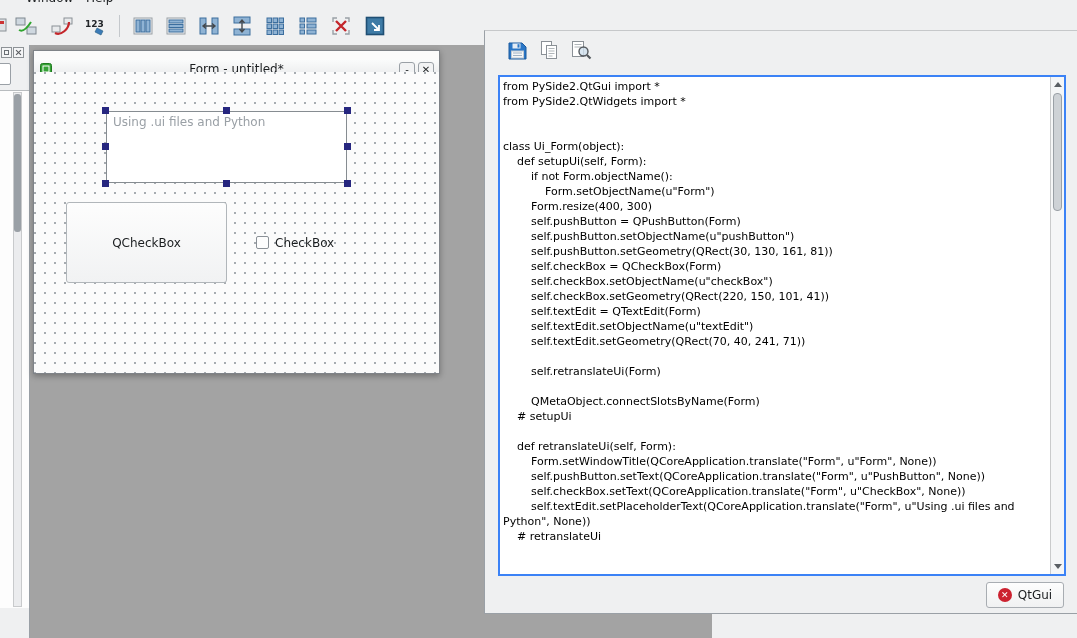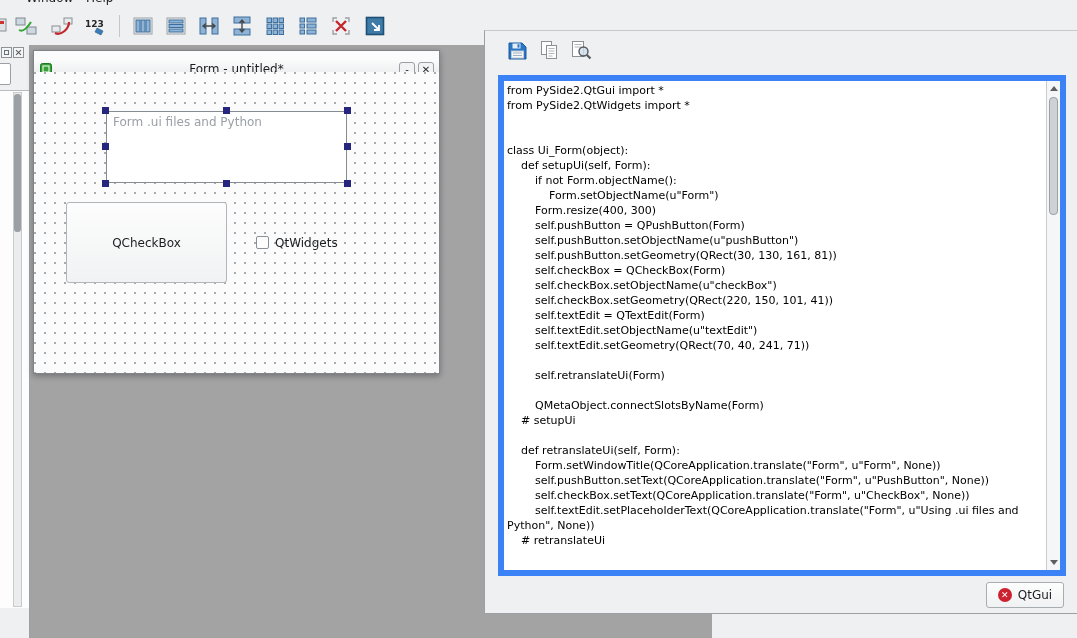--- a/index.html
+++ b/index.html
@@ -33,21 +33,21 @@
 
   .texteditw { position:absolute; left:72px; top:39px; width:241px; height:72px; background:#fff; border:1px solid #868c91; }
   .texteditw .ph { padding:3px 6px; color:#9aa0a6; font-size:12px; }
   .handle { position:absolute; width:7px; height:7px; background:var(--handle-navy,#26267f); }
   .pushbtn { position:absolute; left:32px; top:130px; width:161px; height:81px; background:linear-gradient(#fdfdfd,#f1f2f3); border:1px solid #b1b6ba; border-radius:3px; display:flex; align-items:center; justify-content:center; font-size:12px; }
   .checkboxw { position:absolute; left:222px; top:150px; width:101px; height:41px; display:flex; align-items:center; gap:6px; font-size:12px; }
   .cb-box { width:13px; height:13px; border:1px solid #8a9096; border-radius:2px; background:#fdfdfd; }
 
   
   .code-dialog { position:absolute; left:484px; top:30px; width:593px; height:584px; background:#eff0f1; border-left:1px solid #9aa0a6; border-top:1px solid #c6c8ca; border-bottom:1px solid #9aa0a6; }
-  .code-area { position:absolute; left:13px; top:44px; width:568px; height:501px; background:#fff; border:6px solid #3b82f6; }
+  .code-area { position:absolute; left:13px; top:44px; width:568px; height:501px; background:#fff; border:2px solid #3b82f6; }
   .code-area pre { position:absolute; left:0; top:0; right:14px; bottom:0; overflow:hidden; padding:2px 0 2px 3px;
     font-family:"DejaVu Sans","Liberation Sans",sans-serif; font-size:11px; line-height:15px; white-space:pre-wrap; color:#000; }
   .vsb { position:absolute; right:0; top:0; bottom:0; width:14px; background:#f5f6f7; border-left:1px solid #cacbcc; }
   .vsb .thumb { position:absolute; left:2px; top:16px; width:9px; height:118px; background:#ced2d6; border:1px solid #9aa0a6; border-radius:4px; }
   .arr-up { position:absolute; left:3px; top:5px; width:0; height:0; border-left:4px solid transparent; border-right:4px solid transparent; border-bottom:5px solid #5a5f64; }
   .arr-dn { position:absolute; left:3px; bottom:5px; width:0; height:0; border-left:4px solid transparent; border-right:4px solid transparent; border-top:5px solid #5a5f64; }
   .close-btn { position:absolute; left:501px; top:551px; width:78px; height:26px; display:flex; align-items:center; justify-content:center; gap:6px; background:linear-gradient(#fdfdfd,#f0f1f2); border:1px solid #a8adb2; border-radius:3px; font-size:12px; }
   .close-ic { width:14px; height:14px; border-radius:50%; background:var(--close-red,#cc2230); color:#fff; font-size:9px; font-weight:bold; line-height:14px; text-align:center; }
 
   svg { display:block; }
@@ -180,36 +180,36 @@
       <svg class="abs" style="left:6px;top:4px" width="12" height="12">
           <rect x="0.5" y="0.5" width="11" height="11" rx="2" fill="#35a135" stroke="#1f7a1f"></rect>
           <rect x="3" y="3" width="6" height="6" fill="none" stroke="#fff"></rect>
         </svg>
       <span class="t">Form - untitled*</span>
       <div class="win-btn" style="right:24px">-</div>
       <div class="win-btn close" style="right:5px">✕</div>
     </div>
     <div class="form-body">
       <div class="texteditw">
-        <div class="ph">Form .ui files and Python</div>
+        <div class="ph">Using .ui files and Python</div>
         <div class="handle" style="left:-5px;top:-5px"></div>
         <div class="handle" style="left:116px;top:-5px"></div>
         <div class="handle" style="right:-5px;top:-5px"></div>
         <div class="handle" style="left:-5px;top:31px"></div>
         <div class="handle" style="right:-5px;top:31px"></div>
         <div class="handle" style="left:-5px;bottom:-5px"></div>
         <div class="handle" style="left:116px;bottom:-5px"></div>
         <div class="handle" style="right:-5px;bottom:-5px"></div>
       </div>
       <div class="pushbtn">
         <span>QCheckBox</span>
       </div>
       <div class="checkboxw">
         <span class="cb-box"></span>
-        <span>QtWidgets</span>
+        <span>CheckBox</span>
       </div>
     </div>
   </div>
 
   <div class="abs" style="left:712px;top:614px;width:365px;height:24px;background:#eff0f1;">
     
   </div>
 
   <div class="code-dialog">
     <div class="tbtn" style="left:20px;top:7px">

